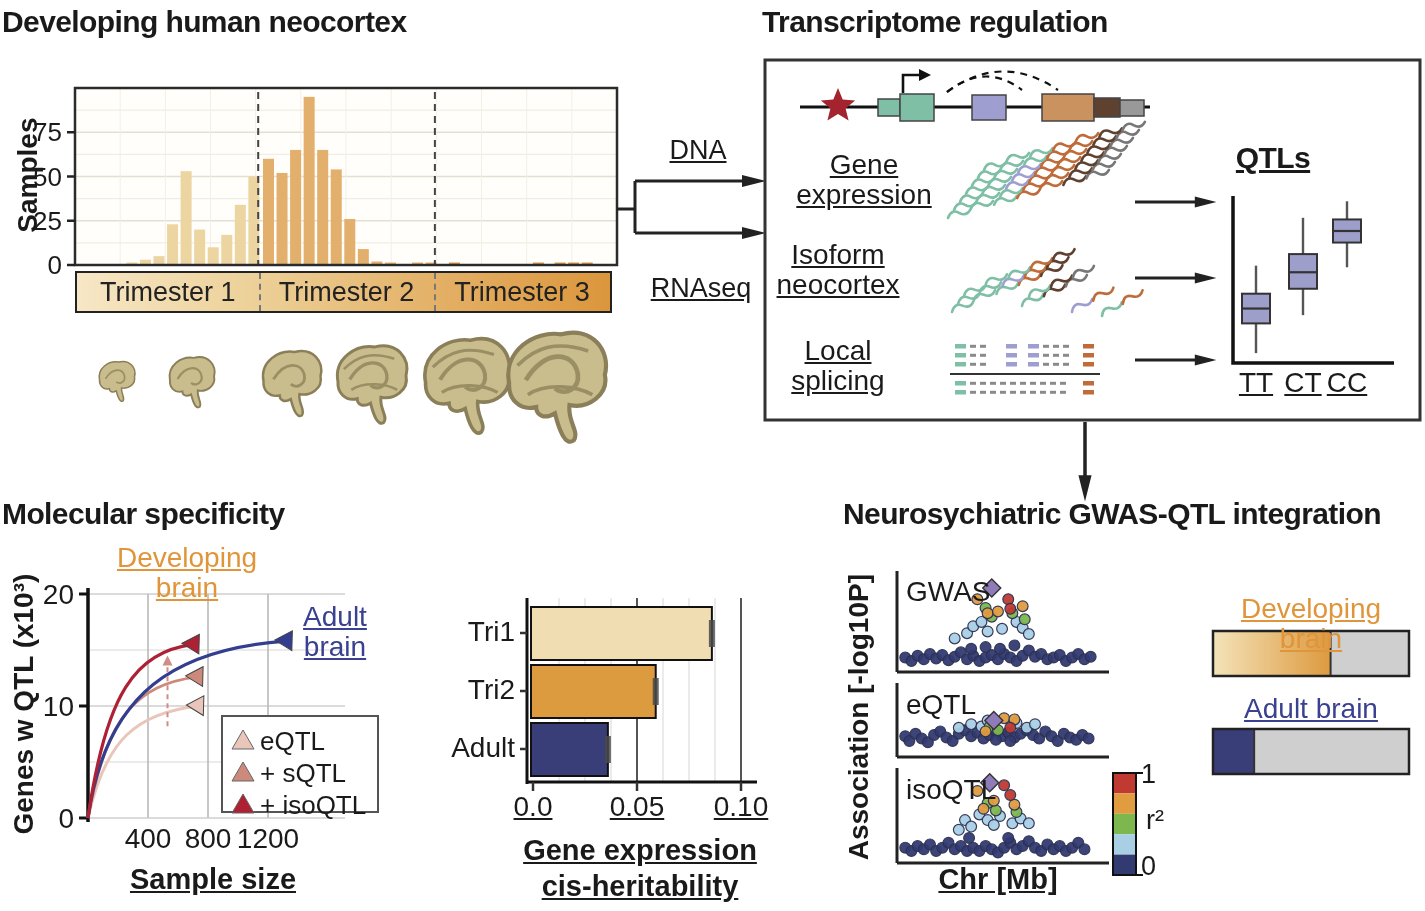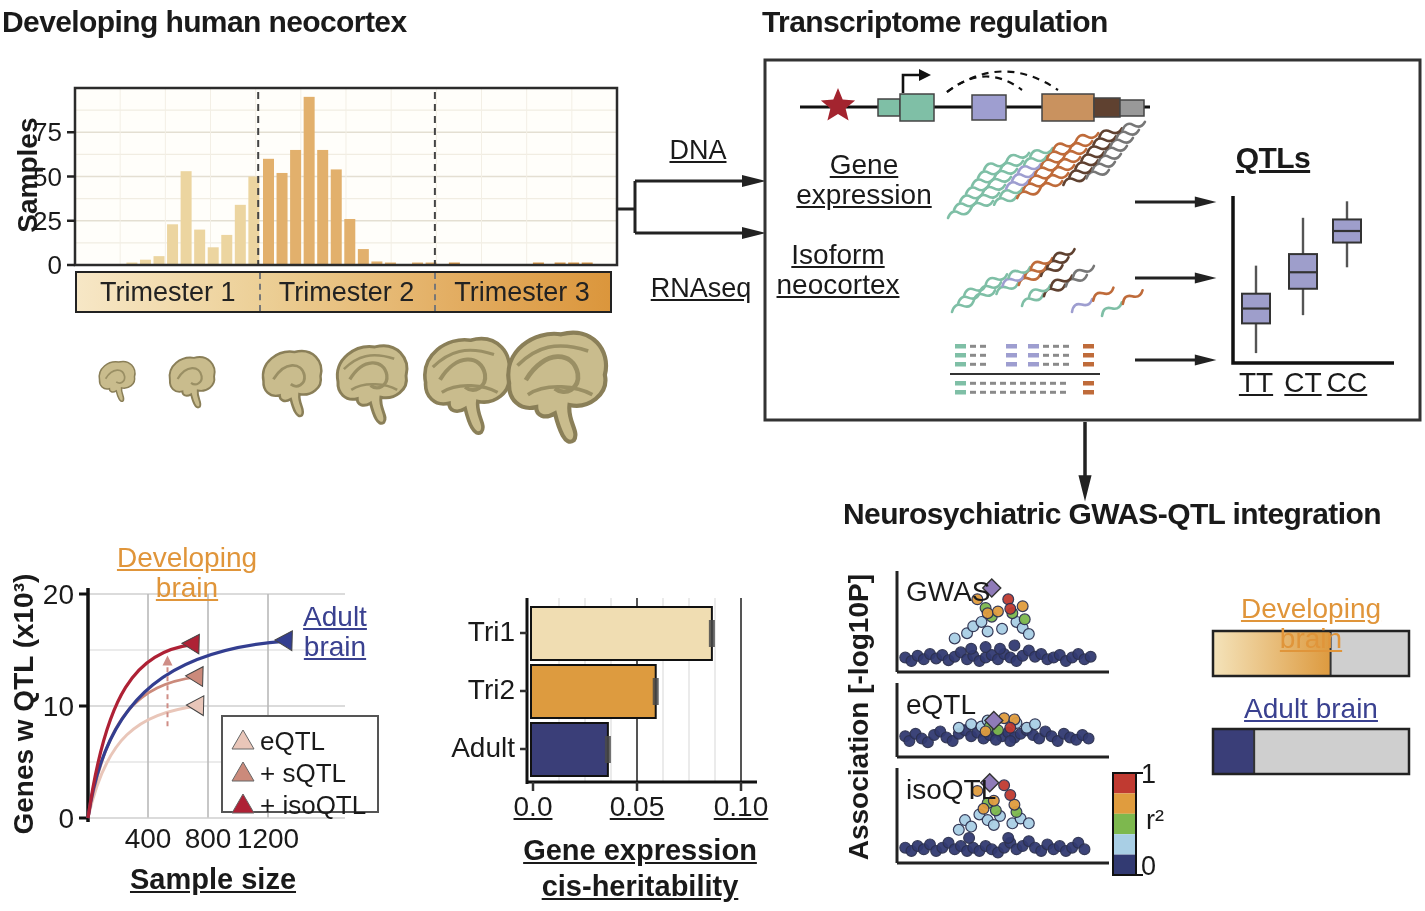--- a/index.html
+++ b/index.html
@@ -561,39 +561,42 @@
         <rect x="1213" y="631" width="196" height="45" fill="none" stroke="#222" stroke-width="2.5"></rect>
         <rect x="1213" y="729" width="196" height="45" fill="#cfcfcf"></rect>
         <rect x="1213" y="729" width="41.16" height="45" fill="#3a3e78"></rect>
         <line x1="1254.16" y1="729" x2="1254.16" y2="774" stroke="#333" stroke-width="2"></line>
         <rect x="1213" y="729" width="196" height="45" fill="none" stroke="#222" stroke-width="2.5"></rect>
       </g>
     </svg>
 
 <div class="lbl title" style="left:2px;top:6px;width:500px;">Developing human neocortex</div>
 <div class="lbl title" style="left:762px;top:6px;width:420px;">Transcriptome regulation</div>
+<div class="lbl title" style="left:2px;top:498px;width:360px;">Molecular specificity</div>
 <div class="lbl title" style="left:843px;top:498px;width:570px;">Neurosychiatric GWAS-QTL integration</div>
 
 <div class="lbl rot b f28" style="left:-82px;top:160px;width:220px;">Samples</div>
 
 <div class="band">
   <div class="band-sep" style="left:34.1%;"></div>
   <div class="band-sep" style="left:67.0%;"></div>
   <div class="band-lbl" style="left:0;width:34.1%;">Trimester 1</div>
   <div class="band-lbl" style="left:34.1%;width:32.9%;">Trimester 2</div>
   <div class="band-lbl" style="left:67%;width:33%;">Trimester 3</div>
 </div>
 
 <div class="lbl ctr f27" style="left:648px;top:136px;width:100px;">DNA</div>
 <div class="lbl ctr f27" style="left:636px;top:242px;width:130px;margin-top:32px;">RNAseq</div>
 
 <div class="lbl ctr f28" style="left:765px;top:150px;width:146px;padding-left:26px;">Gene
 expression</div>
 <div class="lbl ctr f28" style="left:765px;top:240px;width:146px;">Isoform
 neocortex</div>
+<div class="lbl ctr f28" style="left:765px;top:336px;width:146px;">Local
+splicing</div>
 <div class="lbl ctr title" style="left:1203px;top:142px;width:140px;">QTLs</div>
 <div class="lbl ctr f28" style="left:1226px;top:368px;width:60px;">TT</div>
 <div class="lbl ctr f28" style="left:1273px;top:368px;width:60px;">CT</div>
 <div class="lbl ctr f28" style="left:1317px;top:368px;width:60px;">CC</div>
 
 <div class="lbl ctr f28" style="left:112px;top:543px;width:150px;color:#e0953a;">Developing
 brain</div>
 <div class="lbl ctr f28" style="left:285px;top:602px;width:100px;color:#3a4190;">Adult
 brain</div>
 <div class="lbl rot b f28" style="left:-146px;top:689px;width:340px;">Genes w QTL (x10³)</div>
@@ -608,19 +611,20 @@
 <div class="lbl ctr f28" style="left:493px;top:792px;width:80px;">0.0</div>
 <div class="lbl ctr f28" style="left:597px;top:792px;width:80px;">0.05</div>
 <div class="lbl ctr f28" style="left:701px;top:792px;width:80px;">0.10</div>
 <div class="lbl ctr b" style="left:500px;top:832px;width:280px;font-size:29px;line-height:1.25;">Gene expression
 cis-heritability</div>
 
 <div class="lbl rot b f28" style="left:699px;top:702px;width:320px;">Association  [-log10P]</div>
 <div class="lbl f28" style="left:906px;top:577px;width:120px;">GWAS</div>
 <div class="lbl f28" style="left:906px;top:690px;width:120px;">eQTL</div>
 <div class="lbl f28" style="left:906px;top:775px;width:120px;">isoQTL</div>
+<div class="lbl ctr b" style="left:898px;top:864px;width:200px;font-size:29px;">Chr [Mb]</div>
 <div class="lbl f27" style="left:1141px;top:760px;width:40px;">1</div>
 <div class="lbl f27" style="left:1146px;top:806px;width:50px;">r²</div>
 <div class="lbl f27" style="left:1141px;top:852px;width:40px;">0</div>
 <div class="lbl ctr f28" style="left:1213px;top:594px;width:196px;color:#e0953a;">Developing brain</div>
 <div class="lbl ctr f28" style="left:1213px;top:694px;width:196px;color:#3a4190;">Adult brain</div>
 
 </div>
 
 </body></html>

